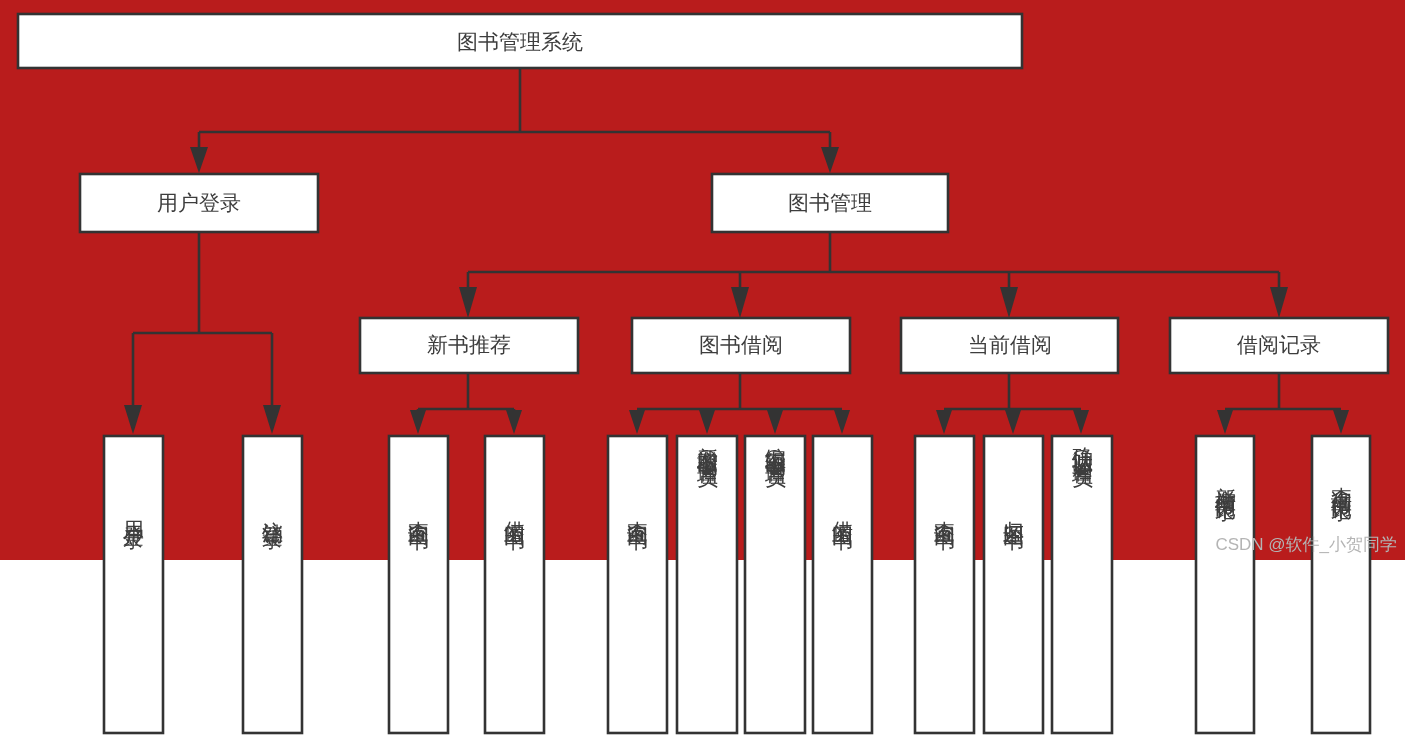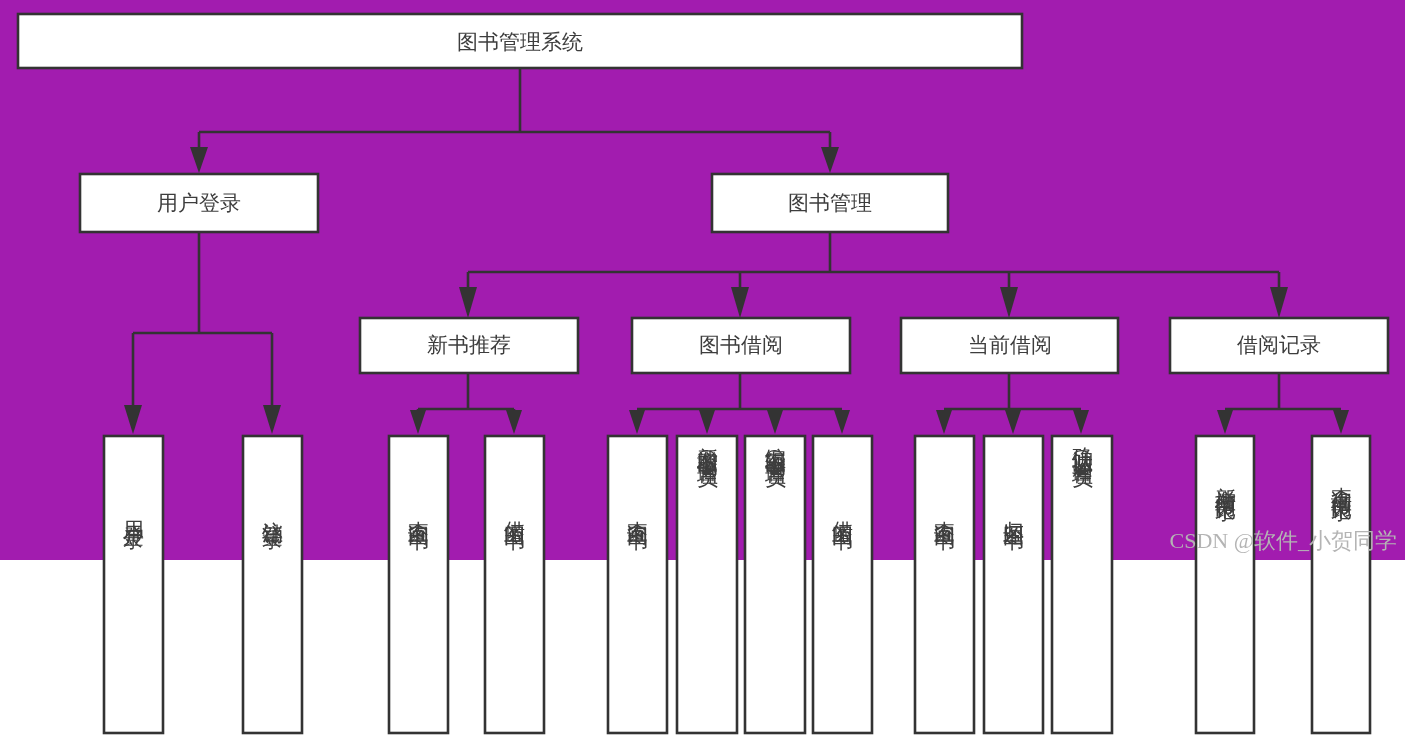--- a/index.html
+++ b/index.html
@@ -1,37 +1,37 @@
 <!DOCTYPE html>
 <html><head>
 <meta charset="utf-8">
 <style>
   html,body{margin:0;padding:0;background:#ffffff;}
   body{
     font-family:"Liberation Sans","DejaVu Sans",sans-serif;
     width:1405px;height:747px;overflow:hidden;position:relative;
   }
-  #diagram-root{position:relative;width:1405px;height:560px;background:#a21caf;}
+  #diagram-root{position:relative;width:1405px;height:560px;background:#b91c1c;}
   svg#flowchart{position:absolute;left:0;top:0;width:1405px;height:747px;display:block;}
   .node-rect{fill:#ffffff;stroke:#333333;stroke-width:2.6;}
   .conn{stroke:#333333;stroke-width:2.6;fill:none;stroke-linecap:butt;}
   .arrow-head{fill:#333333;stroke:none;}
   .node-label{
     font-family:"Liberation Sans","DejaVu Sans",sans-serif;
     fill:#3d3d3d;font-size:21px;text-anchor:middle;dominant-baseline:middle;
   }
   .node-label-v{
     font-family:"Liberation Sans","DejaVu Sans",sans-serif;
     fill:#3d3d3d;font-size:21px;text-anchor:middle;
     writing-mode:vertical-rl;letter-spacing:3px;
   }
   .watermark{
     position:absolute;right:8px;bottom:4px;
-    font-family:Liberation Serif, serif;
-    font-size:22px;color:#b4b4b4;white-space:nowrap;
+    font-family:Liberation Sans, sans-serif;
+    font-size:17px;color:#b4b4b4;white-space:nowrap;
     user-select:none;pointer-events:none;text-align:center;
   }
 </style>
 </head>
 <body>
 
 <div id="diagram-root">
 
   <svg id="flowchart" viewBox="0 0 1405 747">
 

